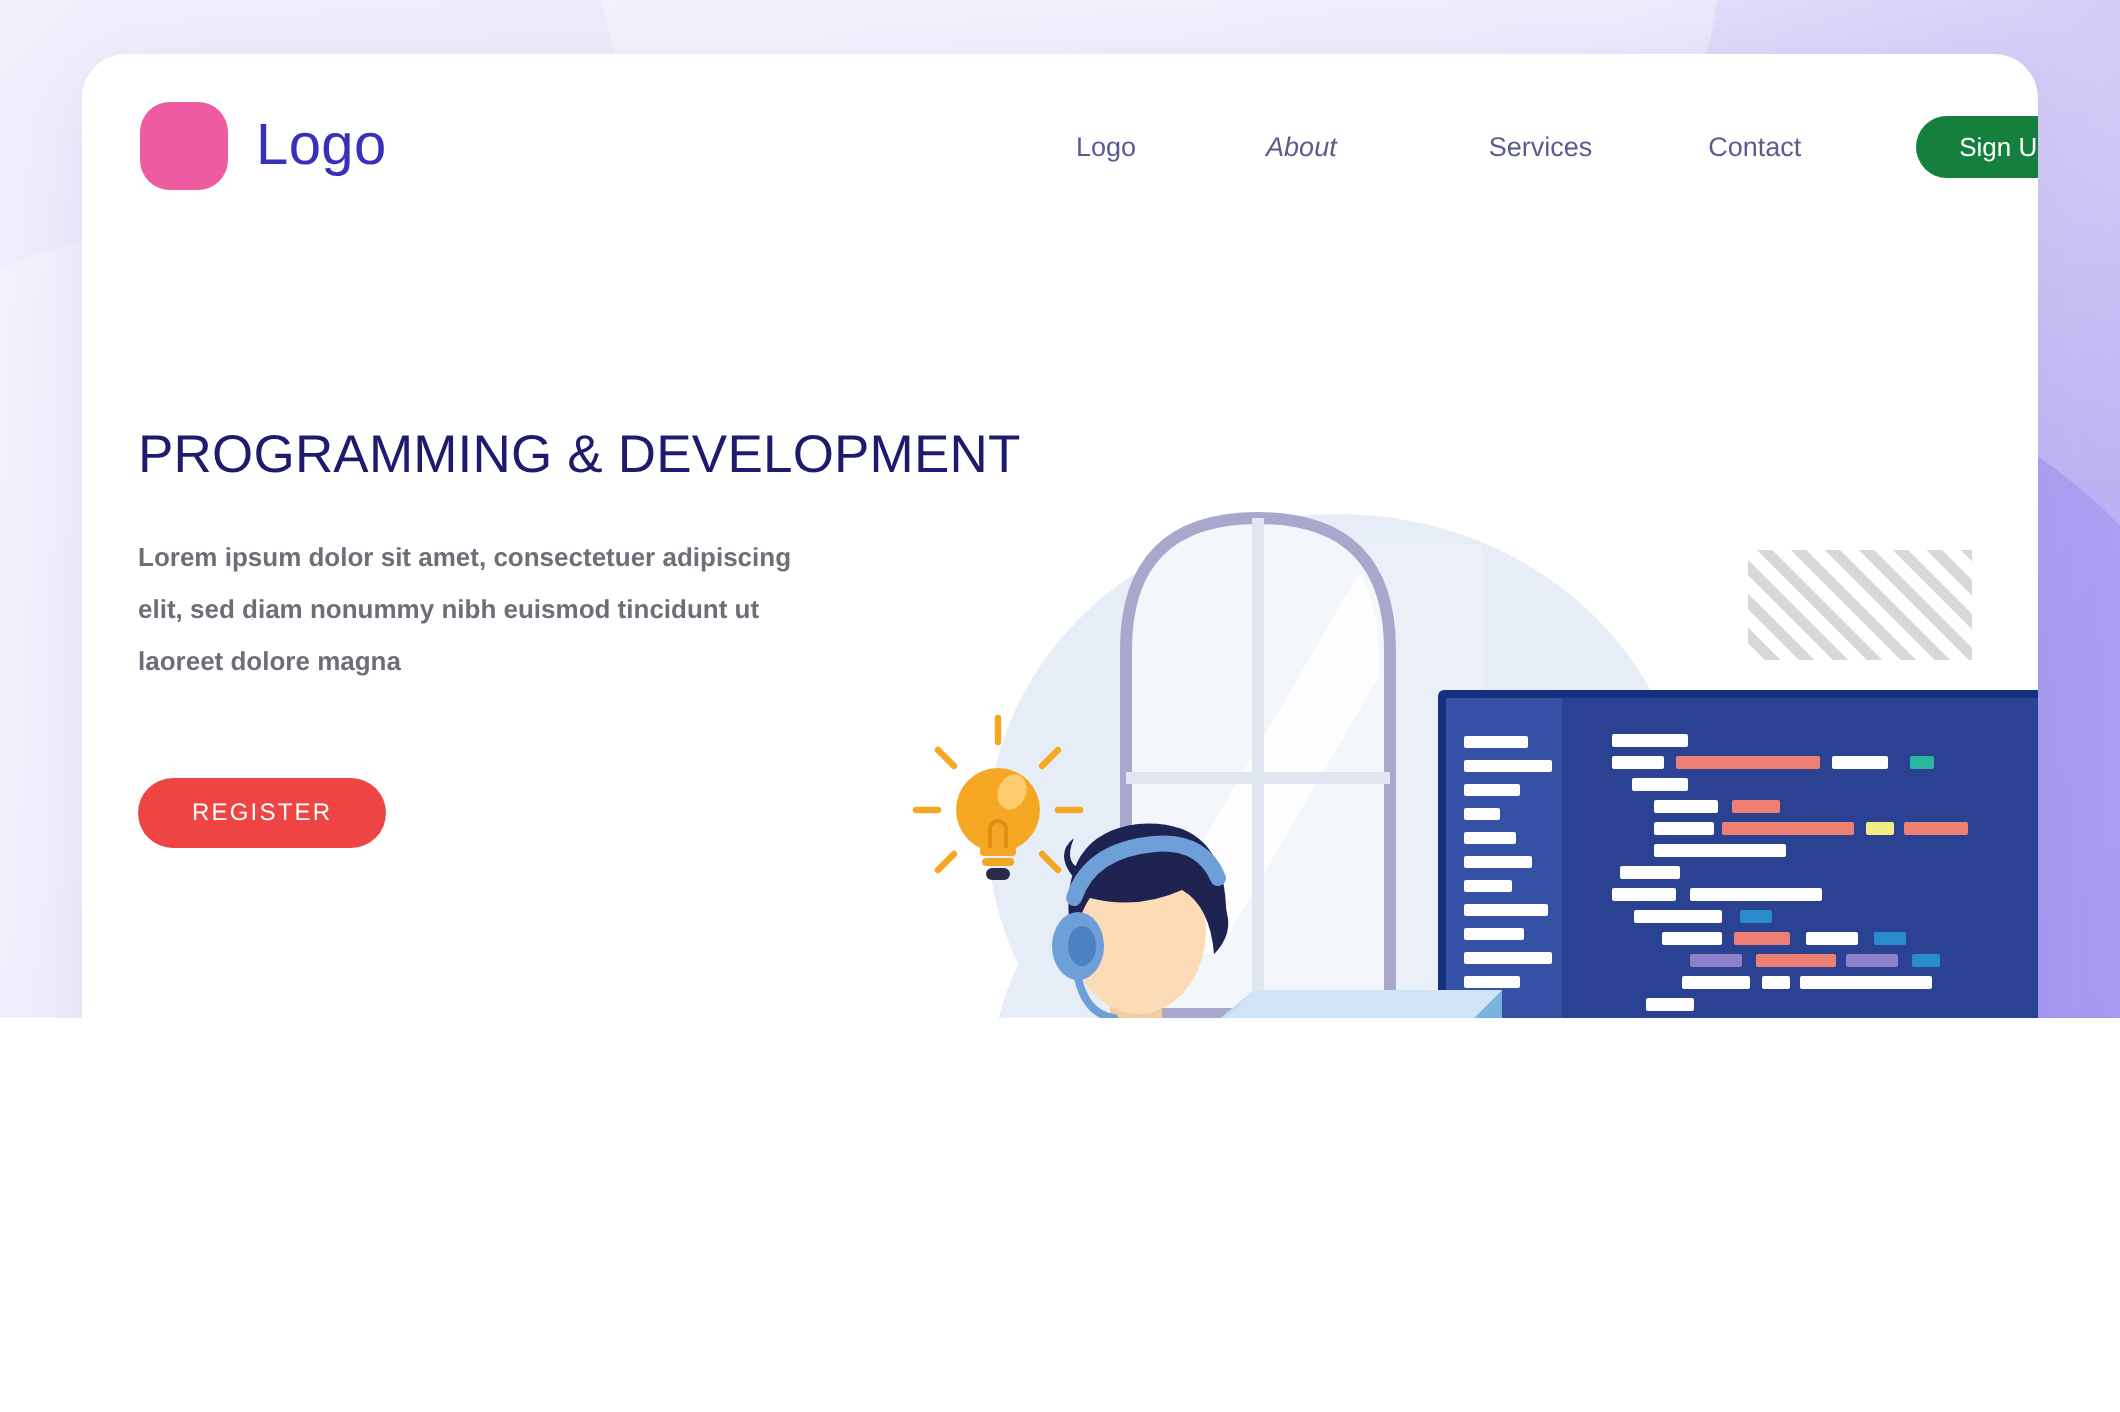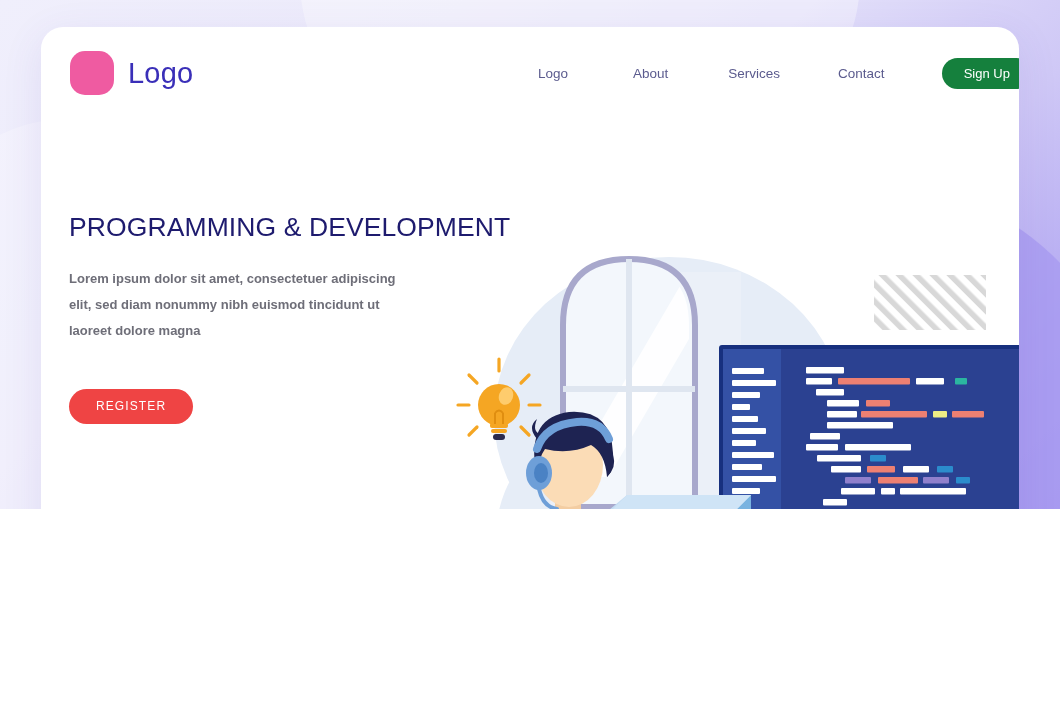--- a/index.html
+++ b/index.html
@@ -93,22 +93,22 @@
     align-items: center;
   }
   .nav-link {
     font-size: 13.5px;
     color: #5b5b8e;
     text-decoration: none;
     padding: 6px 0;
     white-space: nowrap;
   }
   #nav-home     { margin-left: 42px; }
-  #nav-about    { margin-left: 65px; }
-  #nav-services { margin-left: 60px; }
+  #nav-about    { margin-left: 65px; font-style: italic; }
+  #nav-services { margin-left: 76px; }
   #nav-contact  { margin-left: 58px; }
 
   #signup-button {
     margin-left: 57px;
     background: #15803d;
     color: #ffffff;
     border: none;
     border-radius: 18px;
     font-size: 13px;
     padding: 0 22px;

